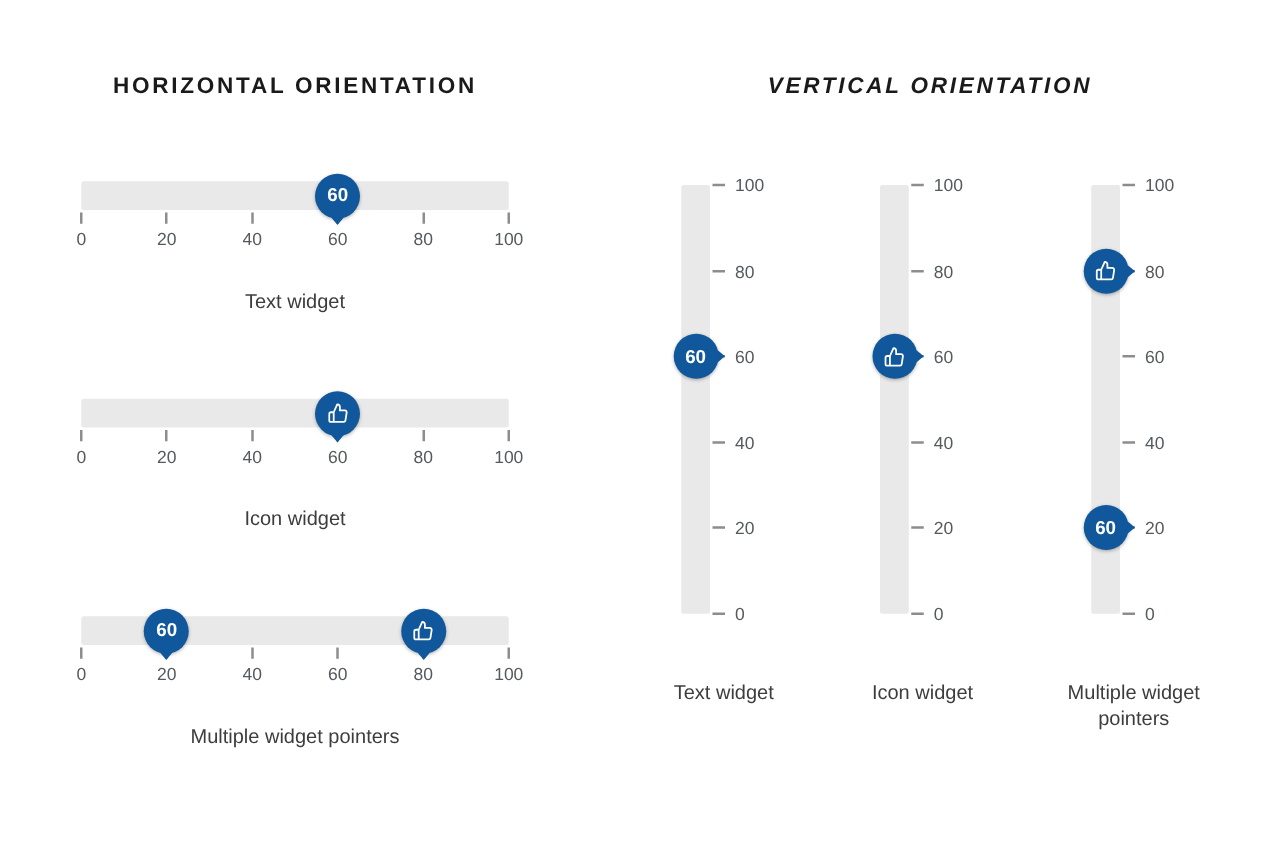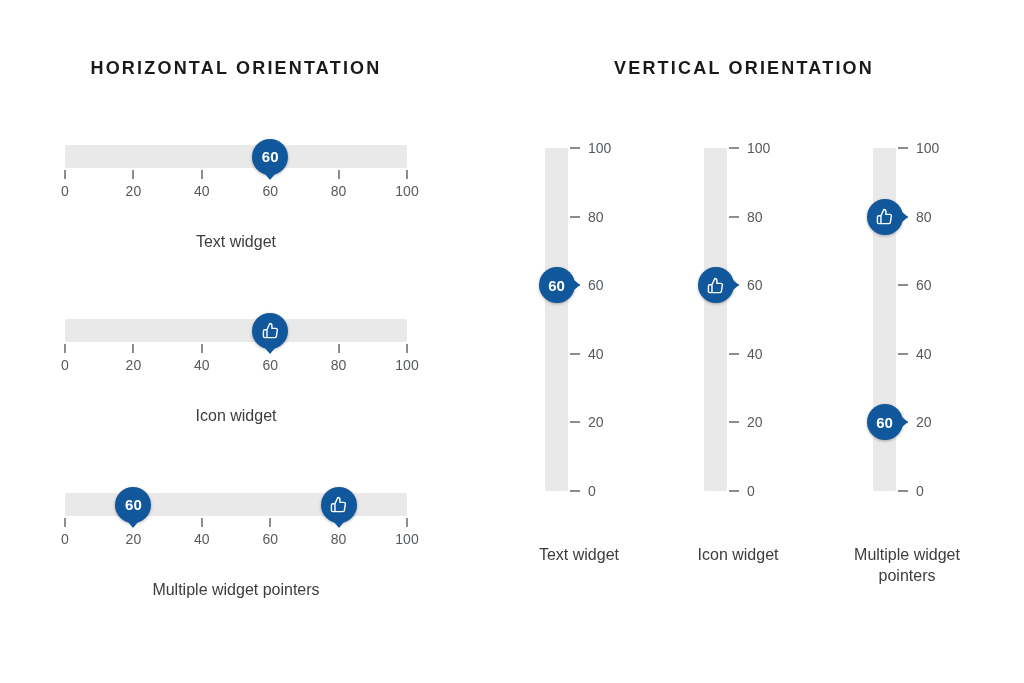--- a/index.html
+++ b/index.html
@@ -14,21 +14,21 @@
   .section-title {
     position: absolute;
     font-size: 18px;
     font-weight: bold;
     letter-spacing: 2.2px;
     color: #1a1a1a;
     text-align: center;
     white-space: nowrap;
   }
   #h-title { left: 65px; width: 342px; top: 58px; }
-  #v-title { left: 584px; width: 320px; top: 58px; }
+  #v-title { left: 584px; width: 320px; top: 58px; font-style: italic; }
 
   
   .hgauge { position: absolute; left: 65px; width: 342px; }
   #hgauge-0 { top: 145px; }
   #hgauge-1 { top: 319px; }
   #hgauge-2 { top: 493px; }
 
   .htrack {
     position: relative;
     height: 23px;

